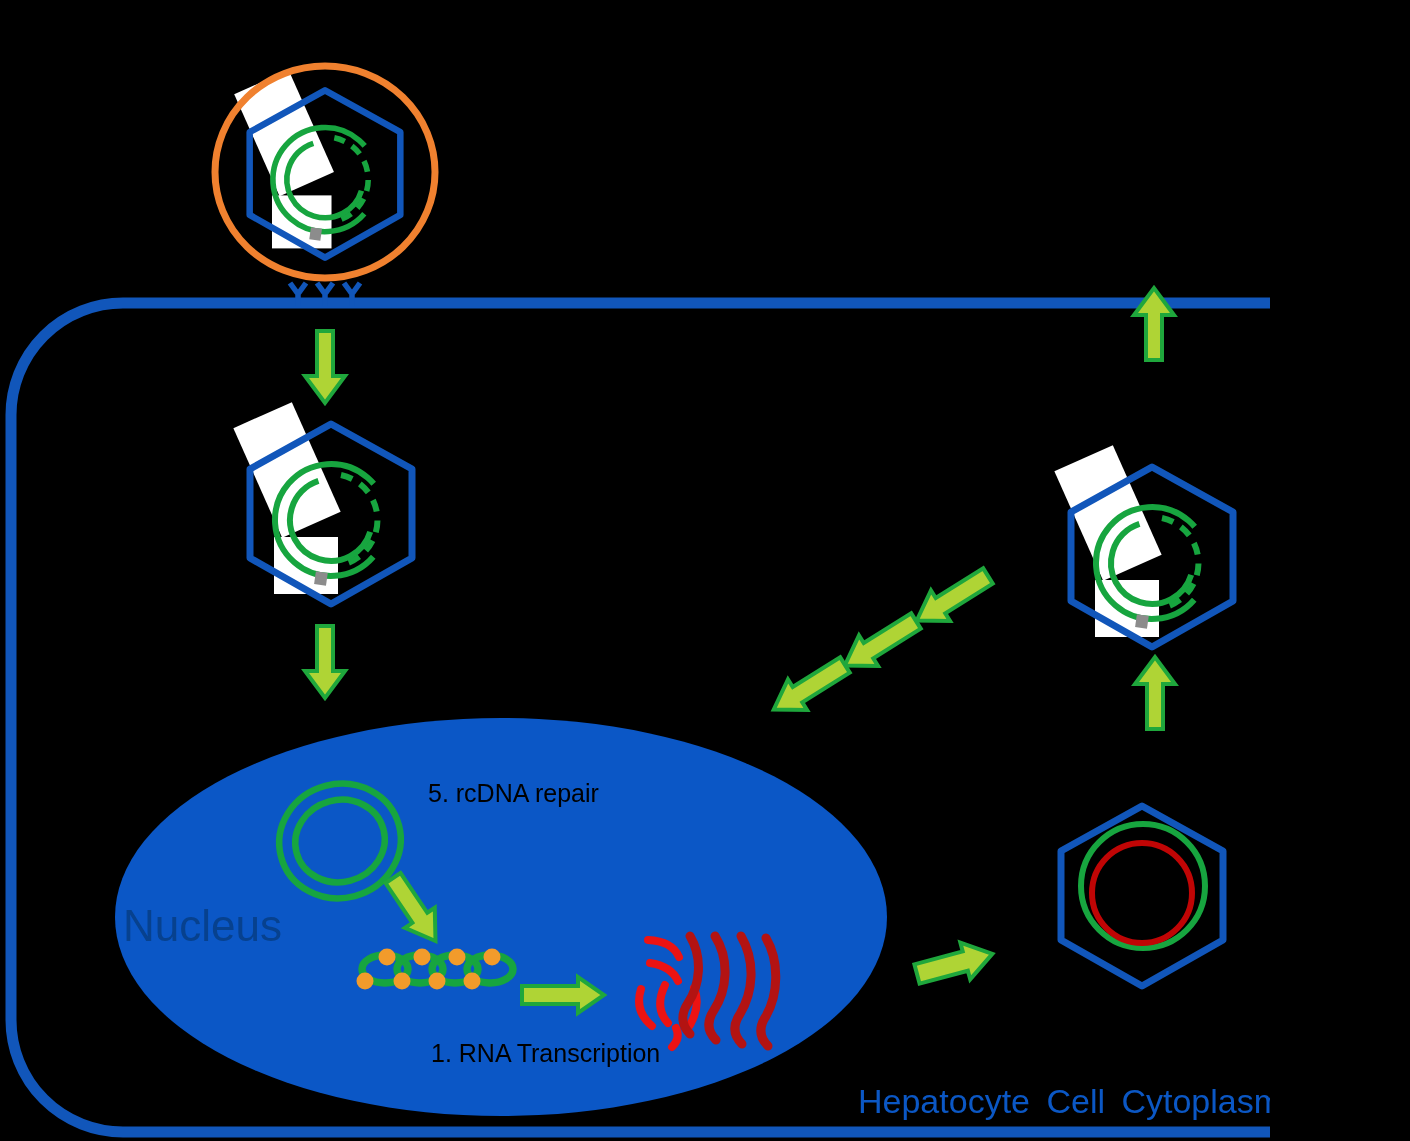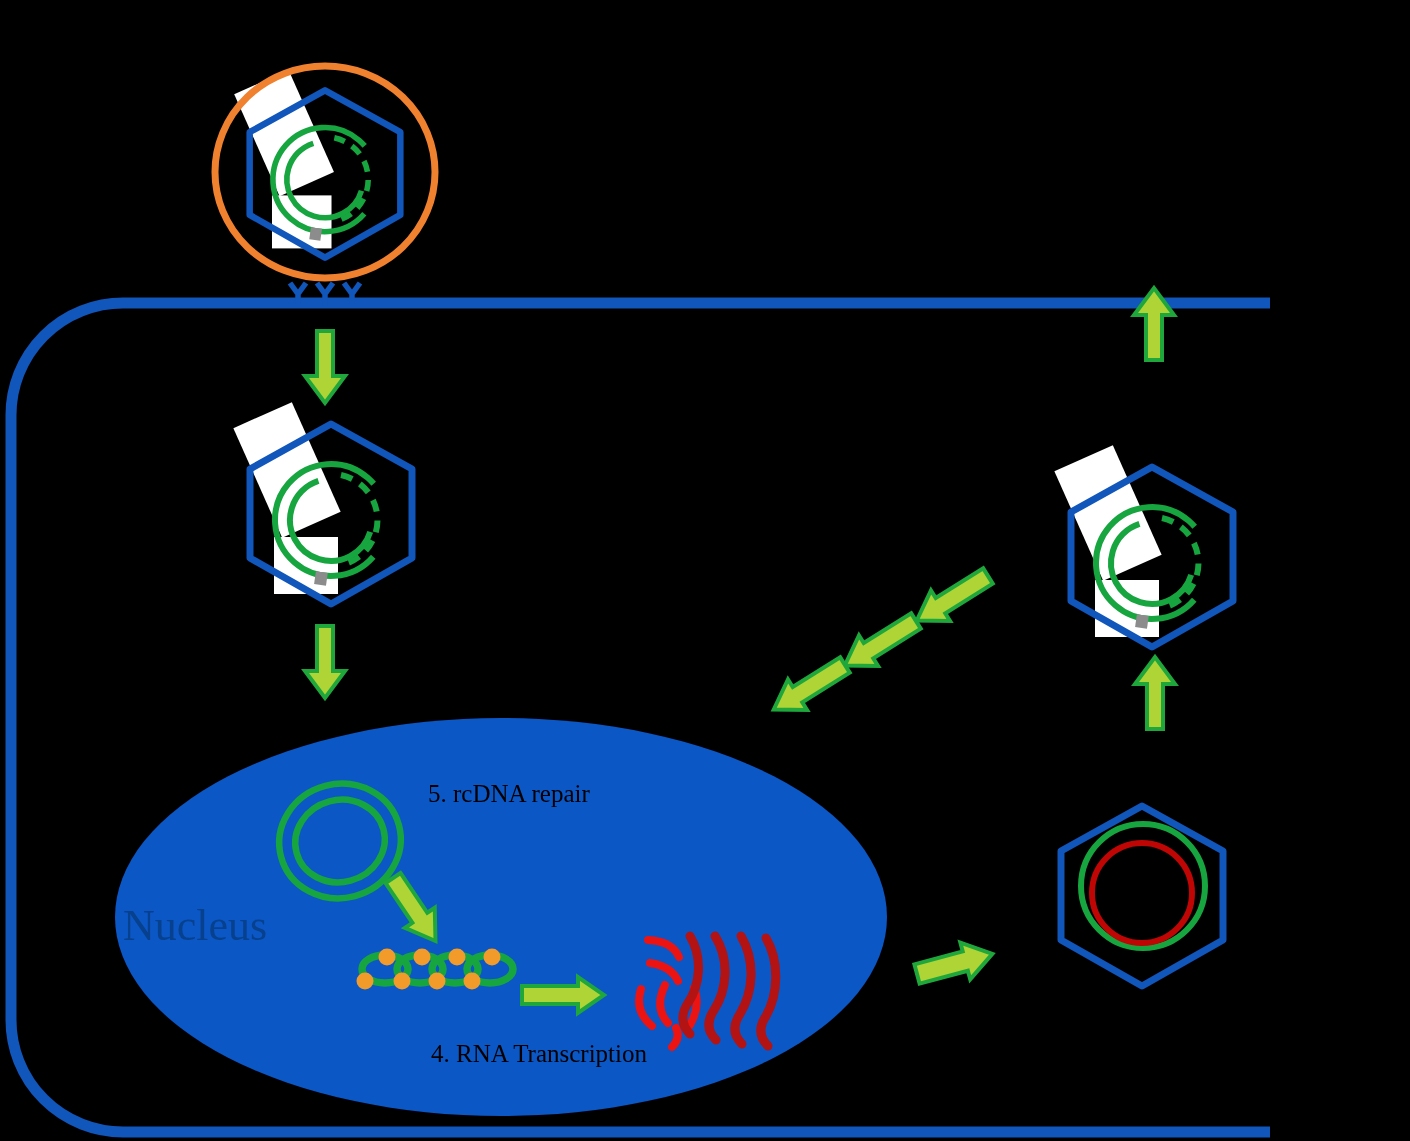--- a/index.html
+++ b/index.html
@@ -19,21 +19,21 @@
     --step-label-black:#000000;
     --nucleus-label-blue:#07418E;
     --cytoplasm-label-blue:#0B57C4;
   }
   html,body{margin:0;padding:0;background:#000;}
   #stage{
     position:relative;
     width:1270px;height:1141px;
     background:var(--bg);
     overflow:hidden;
-    font-family:Liberation Serif, serif;
+    font-family:Liberation Sans, sans-serif;
   }
   #stage svg{position:absolute;left:0;top:0;}
   .label{
     position:absolute;
     line-height:1.08;
     white-space:nowrap;
     user-select:none;
   }
   .step-label{
     font-size:25px;
@@ -189,17 +189,18 @@
     </g>
 
     <g>
       <path class="arrow" d="M1146,360 L1146,315 L1134,315 L1154,288 L1174,315 L1162,315 L1162,360 Z"></path>
     </g>
   </svg>
 
   <div class="label step-label" style="left:428px;top:780px;">5. rcDNA repair</div>
 
 
-  <div class="label step-label" style="left:431px;top:1040px;">4. RNA Transcription</div>
+  <div class="label step-label" style="left:431px;top:1040px;">1. RNA Transcription</div>
 
   <div class="label nucleus-label" style="left:123px;top:902px;">Nucleus</div>
 
+  <div class="label cytoplasm-label" style="left:858px;top:1083px;">Hepatocyte Cell Cytoplasm</div>
 </div>
 
 </body></html>

